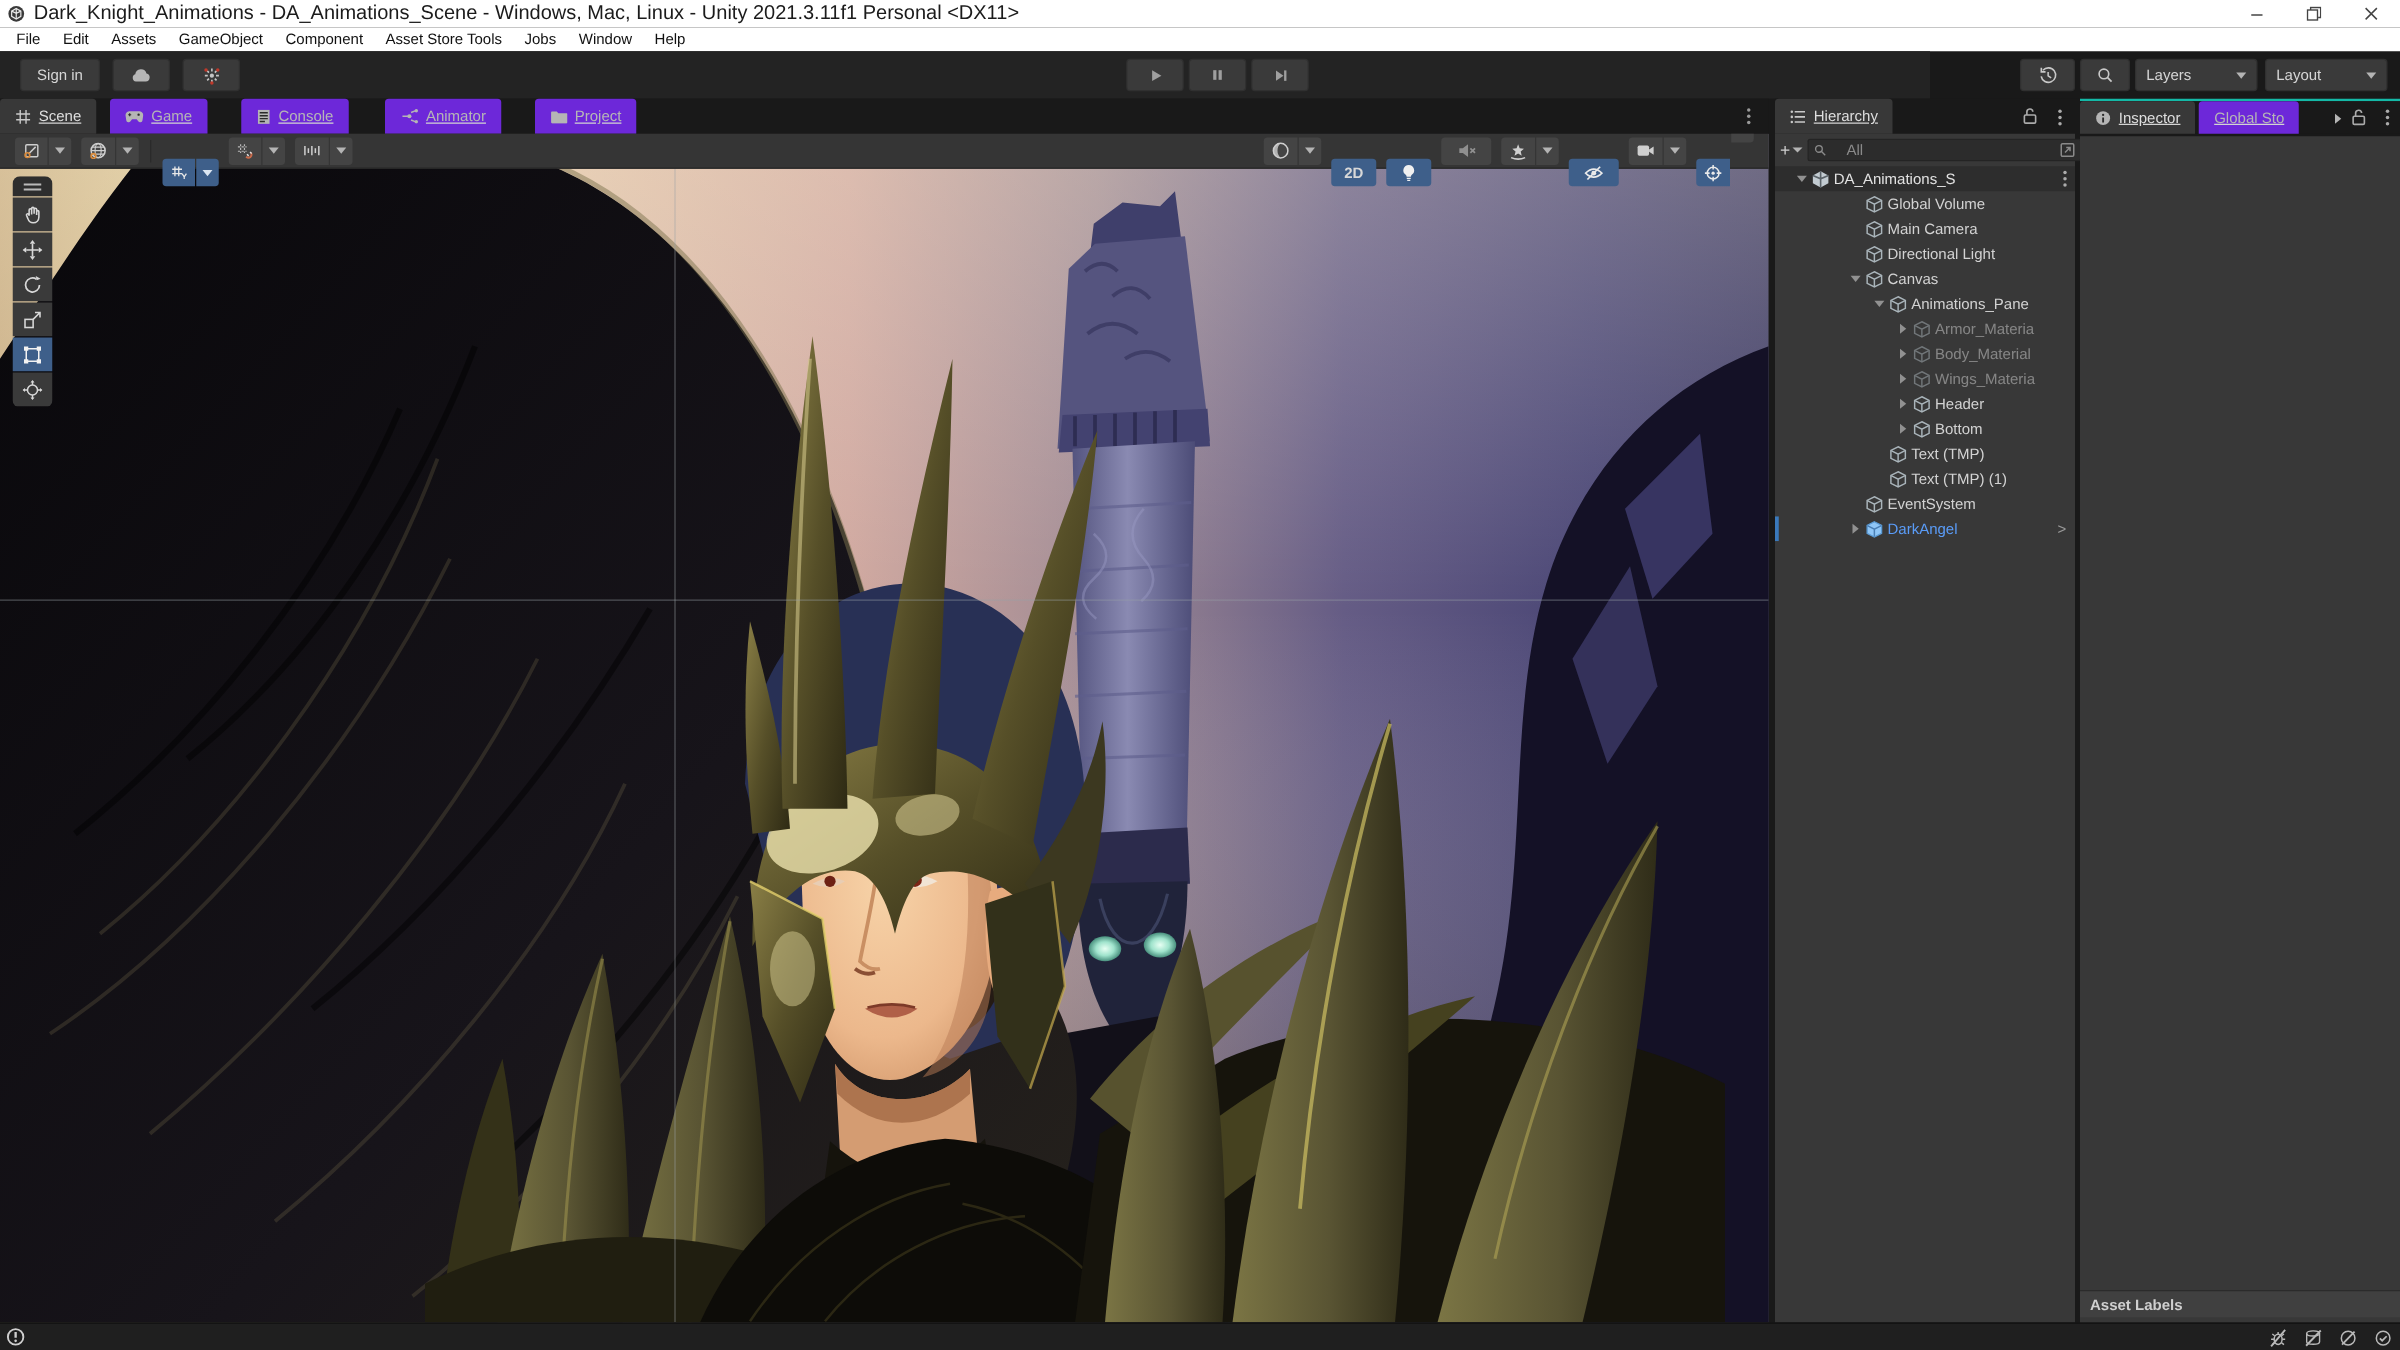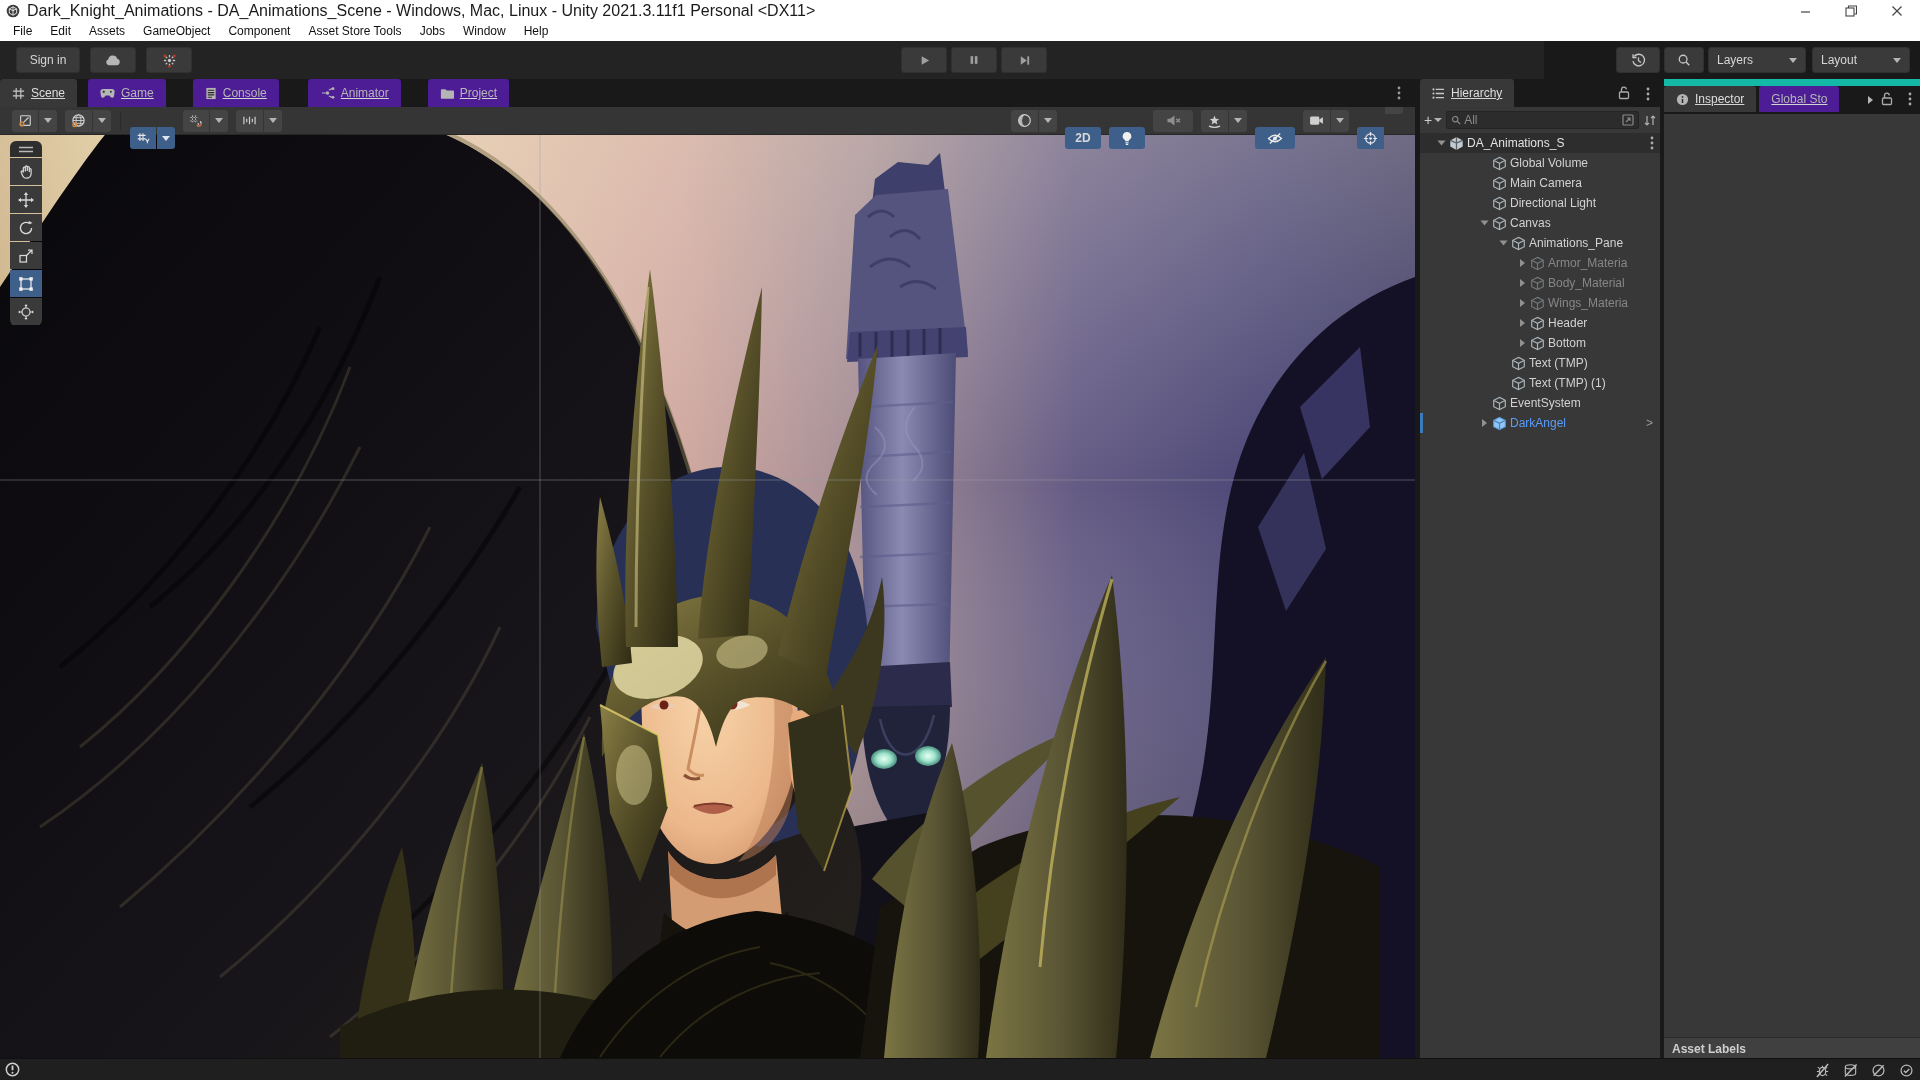--- a/index.html
+++ b/index.html
@@ -20,21 +20,21 @@
   .menu-item { color:#111; padding:0 9px; line-height:19px; }
 
   
   .toolbar { position:absolute; left:0; top:41px; width:1544px; height:38px; background:#232323; }
   .tb-btn { position:absolute; top:6px; height:26px; background:#3a3a3a; border:1px solid #303030; border-radius:3px; display:flex; align-items:center; justify-content:center; color:#d6d6d6; gap:4px; }
   .caret { width:0; height:0; border-left:4px solid transparent; border-right:4px solid transparent; border-top:5px solid #b4b4b4; }
 
   
   .dock { position:absolute; left:0; top:79px; width:1920px; height:979px; background:#191919; }
   .tabrow { height:28px; background:#191919; display:flex; align-items:flex-end; position:relative;text-decoration:underline; }
-  .vtab { height:28px; display:inline-flex; align-items:center; gap:6px; padding:0 12px; background:#4c1d95; color:#b6b6b6; border-radius:3px 3px 0 0; margin-right:3px; }
+  .vtab { height:28px; display:inline-flex; align-items:center; gap:6px; padding:0 12px; background:#6d28d9; color:#b6b6b6; border-radius:3px 3px 0 0; margin-right:3px; }
   .vtab.active { background:#383838; color:#dedede; }
 
   .scene-panel { position:absolute; left:0; top:0; width:1415px; height:979px; }
   .scene-view { position:absolute; left:0; top:28px; width:1415px; height:951px; background:#2b2b2b; overflow:hidden; }
   .scene-art { position:absolute; left:0; top:0; }
 
   .scene-toolbar { position:absolute; left:0; top:0; width:1415px; height:28px; background:#353535; border-bottom:1px solid #272727; display:flex; align-items:center; padding:0 12px; }
   .sv-btn { height:22px; background:#444444; border-radius:3px; display:flex; align-items:center; justify-content:center; gap:3px; padding:0 6px; color:#d8d8d8; }
   .sv-combo { display:flex; gap:1px; }
   .sv-combo .sv-btn:first-child { border-radius:3px 0 0 3px; }
@@ -47,39 +47,39 @@
   .tool-strip { position:absolute; left:10px; top:34px; width:32px; border-radius:6px; overflow:hidden; }
   .ts-handle { height:16px; background:#2e2e2e; display:flex; align-items:center; justify-content:center; margin-bottom:1px; }
   .ts-btn { height:27px; background:#3a3a3a; display:flex; align-items:center; justify-content:center; margin-bottom:1px; }
   .ts-btn.active { background:#3e5f8a; }
 
   
   .hier-panel { position:absolute; left:1420px; top:0; width:240px; height:979px; }
   .hier-body { position:absolute; left:0; top:28px; width:240px; height:951px; background:#383838; }
   .hier-tools { height:26px; display:flex; align-items:center; padding:0 4px; gap:4px; }
   .add-btn { width:30px; height:18px; display:flex; align-items:center; justify-content:center; gap:2px; color:#cfcfcf; font-size:14px; }
-  .search-field { flex:1; height:18px; background:#2c2c2c; border:1px solid #242424; border-radius:2px; display:flex; align-items:center; padding:0 4px; gap:3px; }
+  .search-field { flex:1; height:18px; background:#2c2c2c; border:1px solid #242424; border-radius:2px; display:flex; align-items:center; padding:0 4px; gap:16px; }
   .search-field input { flex:1; min-width:0; background:transparent; border:none; outline:none; color:#cccccc; font-size:12px; font-family:"Liberation Sans",sans-serif; }
   .search-field input::placeholder { color:#8a8a8a; }
   .h-tree { position:relative; }
   .h-row { position:relative; height:20px; display:flex; align-items:center; white-space:nowrap; overflow:hidden; color:#d2d2d2; }
   .h-row.scene-row { background:#2d2d2d; color:#e2e2e2; }
   .h-row.dimmed .h-label, .h-row.dimmed .h-ic { opacity:.5; }
   .h-row.prefab .h-label { color:#5a9cf8; }
   .tarrow-box { width:14px; height:14px; display:flex; align-items:center; justify-content:center; flex:none; }
   .tarrow { width:0; height:0; border-top:4px solid transparent; border-bottom:4px solid transparent; border-left:5px solid #919191; }
   .tarrow.exp { transform:rotate(90deg); }
   .h-ic { width:15px; height:15px; margin:0 3px 0 1px; flex:none; }
   .h-label { font-size:12px; }
   .row-kebab { position:absolute; right:6px; top:3px; }
   .row-chevron { position:absolute; right:7px; color:#9a9a9a; font-size:12px; }
   .sel-bar { position:absolute; left:0; top:0; width:3px; height:20px; background:#3a79bb; }
 
   
-  .insp-panel { position:absolute; left:1664px; top:0; width:256px; height:979px; border-top:7px solid #14b8a6; }
+  .insp-panel { position:absolute; left:1664px; top:0; width:256px; height:979px; border-top:2px solid #14b8a6; }
   .insp-body { position:absolute; left:0; top:28px; width:256px; height:951px; background:#383838; display:flex; flex-direction:column; }
   .insp-header { padding:6px 8px 4px 8px; position:relative; }
   .insp-title-row { display:flex; align-items:center; gap:8px; }
   .insp-title { color:#c9c9c9; font-size:13px; white-space:nowrap; overflow:hidden; flex:1; }
   .open-row { display:flex; justify-content:flex-end; padding:6px 4px 8px 0; border-bottom:1px solid #2e2e2e; }
   .open-btn { background:#585858; border:1px solid #424242; border-radius:2px; color:#e2e2e2; padding:2px 12px; font-size:12px; }
   .insp-fill { flex:1; }
   .asset-labels { height:22px; background:#404040; border-top:1px solid #2b2b2b; display:flex; align-items:center; padding-left:8px; color:#cfcfcf; font-weight:bold; }
   .insp-pad { height:6px; background:#383838; }
 

